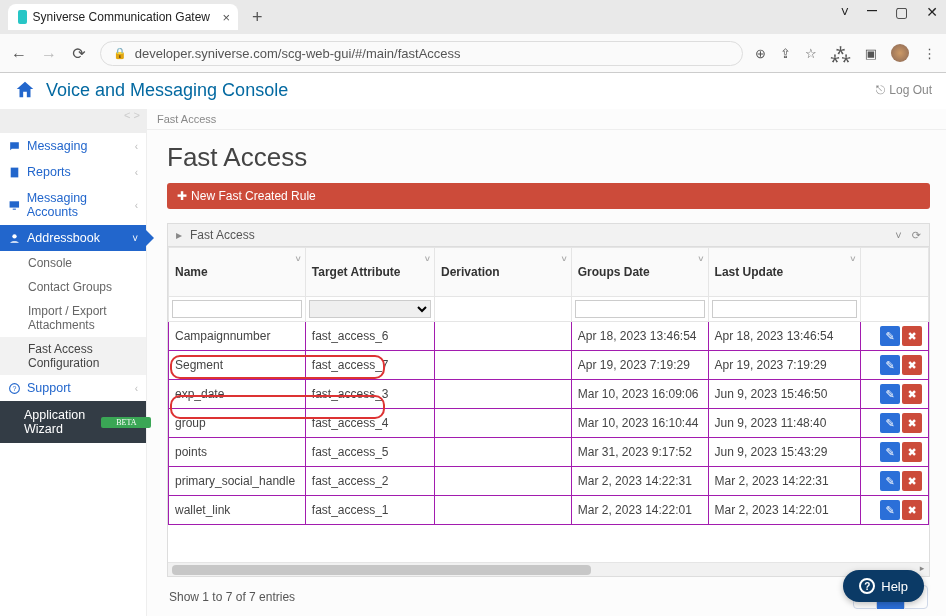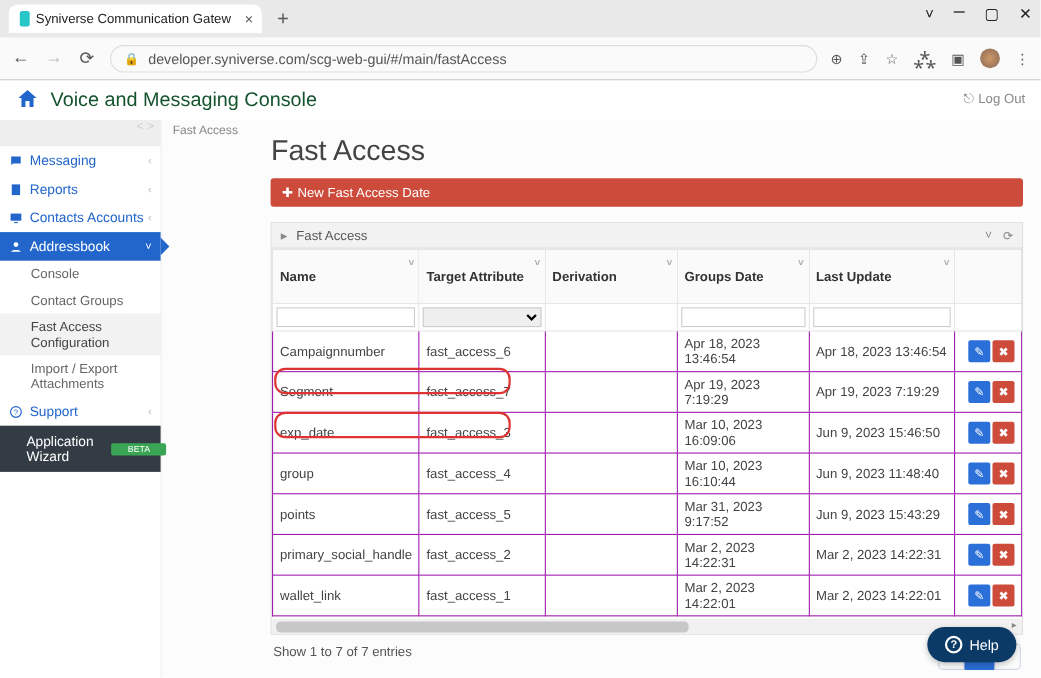--- a/index.html
+++ b/index.html
@@ -16,38 +16,38 @@
   .addr-bar { display:flex; align-items:center; height:38px; padding:0 10px; gap:12px; }
   .nav-ico { width:18px; text-align:center; font-size:16px; color:#555; cursor:pointer;}
   .url-wrap { flex:1; display:flex; align-items:center; border:1px solid #ddd; border-radius:16px; padding:4px 12px; gap:8px; font-size:13px; color:#555;}
   .url-wrap .lock { font-size:11px;}
   .addr-icons { display:flex; gap:14px; align-items:center; color:#555;}
   
   
   .app-header { display:flex; align-items:center; justify-content:space-between; padding:6px 14px 8px 14px; }
   .app-header-left { display:flex; align-items:center; gap:10px;}
   .home-ico { width:22px; height:22px; color:#2266cc;}
-  .app-title { font-size:18px; color:#14532d;}
+  .app-title { font-size:18px; color:#0369a1;}
   .logout { font-size:12px; color:#888; display:flex; align-items:center; gap:4px; cursor:pointer;}
   
   
   .shell { display:flex; height:calc(616px - 34px - 38px - 36px); }
   .sidebar { width:147px; background:#fff; border-right:1px solid #eee; font-size:12.5px; position:relative;}
   .side-toggle { height:24px; background:#eee; text-align:right; padding-right:6px; color:#ccc; font-size:11px;}
   .side-item { display:flex; align-items:center; gap:6px; padding:6px 8px; color:#2266cc; cursor:pointer; position:relative;}
   .side-item .chev { position:absolute; right:8px; color:#bbb; font-size:10px;}
   .side-item.active { background:#2266cc; color:#fff;}
   .side-item.active .chev { color:#fff;}
   .side-item.active::after { content:""; position:absolute; right:-8px; top:50%; transform:translateY(-50%); border-left:8px solid #2266cc; border-top:8px solid transparent; border-bottom:8px solid transparent;}
   .side-sub { padding:5px 8px 5px 28px; color:#666; cursor:pointer; font-size:12px;}
   .side-sub.sel { background:#f2f2f2; color:#444;}
   .side-wizard { display:flex; align-items:center; gap:16px; padding:7px 8px; background:#333c45; color:#fff; cursor:pointer;}
-  .side-wizard .beta { background:#3aa655; color:#fff; font-size:8px; padding:1px 15px; border-radius:2px;}
-  
-  .content { flex:1; display:flex; flex-direction:row; background:#fcfcfc; min-width:0;}
+  .side-wizard .beta { background:#3aa655; color:#fff; font-size:8px; padding:1px 15px; border-radius:2px;font-family:Liberation Serif, serif;}
+  
+  .content { flex:1; display:flex; flex-direction:column; background:#fcfcfc; min-width:0;}
   .breadcrumb { border-bottom:1px solid #eee; padding:4px 10px; font-size:11px; color:#888;}
   .page-body { padding:8px 16px 8px 20px; flex:1; display:flex; flex-direction:column; min-height:0;}
   .page-title { font-size:26px; color:#444; margin:4px 0 10px 0; font-weight:300;}
   .btn-new { background:#cc4b3a; color:#fff; border:none; padding:6px 10px; font-size:12px; border-radius:3px; cursor:pointer; display:inline-flex; align-items:center; gap:4px;}
   
   
   .grid-panel { margin-top:14px; border:1px solid #ddd; flex:1; display:flex; flex-direction:column; min-height:0;}
   .grid-head { background:#f2f2f2; border-bottom:1px solid #ddd; padding:4px 8px; font-size:12px; color:#555; display:flex; align-items:center; justify-content:space-between;}
   .grid-head-icons { display:flex; gap:10px; color:#888; font-size:11px;}
   .grid-table-wrap { flex:1; overflow:auto; position:relative; background:#fff;}
@@ -59,21 +59,21 @@
   .filter-row select { width:100%; border:1px solid #ccc; font-size:11px; padding:1px;}
   table.grid tbody.data td { border:1px solid #a21caf; padding:4px 6px; color:#444;}
   .row-actions { display:flex; gap:2px; justify-content:flex-end;}
   .btn-edit { background:#2b6fd8; color:#fff; width:20px; height:20px; display:inline-flex; align-items:center; justify-content:center; font-size:11px; border-radius:2px; cursor:pointer;}
   .btn-del { background:#cc4b3a; color:#fff; width:20px; height:20px; display:inline-flex; align-items:center; justify-content:center; font-size:11px; border-radius:2px; cursor:pointer;}
   .hscroll { height:14px; background:#f1f1f1; border-top:1px solid #e5e5e5; position:relative;}
   .hscroll-thumb { position:absolute; left:4px; top:2px; height:10px; width:55%; background:#c7c7c7; border-radius:4px;}
   .hscroll-arrow-l { position:absolute; left:0; top:0; width:14px; height:14px; text-align:center; font-size:9px; color:#888;}
   .hscroll-arrow-r { position:absolute; right:0; top:0; width:14px; height:14px; text-align:center; font-size:9px; color:#888;}
   
-  .grid-footer { display:flex; justify-content:space-between; align-items:flex-start; padding:8px 2px 0 2px; font-size:12px; color:#555;}
+  .grid-footer { display:flex; justify-content:space-between; align-items:center; padding:8px 2px 0 2px; font-size:12px; color:#555;}
   .pager { display:flex; gap:0;}
   .pager span { border:1px solid #cfd8e8; padding:4px 9px; cursor:pointer; color:#2266cc; font-size:12px;}
   .pager span.cur { background:#2b6fd8; color:#fff; border-color:#2b6fd8;}
   .pager span:first-child { border-radius:4px 0 0 4px;}
   .pager span:last-child { border-radius:0 4px 4px 0;}
   
   
   .ring { position:absolute; border:2.5px solid #d33; border-radius:10px; pointer-events:none;}
   
   .help-btn { position:fixed; right:22px; bottom:14px; background:#0b3a66; color:#fff; border-radius:18px; padding:8px 16px; font-size:13px; display:flex; align-items:center; gap:6px; cursor:pointer; box-shadow:0 2px 6px rgba(0,0,0,0.25);}
@@ -148,35 +148,35 @@
           <rect x="5" y="3" width="14" height="18"></rect>
         </svg>
       <span>Reports</span>
       <span class="chev">‹</span>
     </div>
     <div class="side-item">
       <svg class="sico" viewBox="0 0 24 24" fill="#2266cc">
           <rect x="3" y="4" width="18" height="12"></rect>
           <rect x="9" y="18" width="6" height="2"></rect>
         </svg>
-      <span>Contacts Accounts</span>
+      <span>Messaging Accounts</span>
       <span class="chev">‹</span>
     </div>
     <div class="side-item active">
       <svg class="sico" viewBox="0 0 24 24" fill="#fff">
           <circle cx="12" cy="8" r="4"></circle>
           <path d="M4 20c0-4 16-4 16 0z"></path>
         </svg>
       <span>Addressbook</span>
       <span class="chev">˅</span>
     </div>
     <div class="side-sub">Console</div>
     <div class="side-sub">Contact Groups</div>
+    <div class="side-sub">Import / Export Attachments</div>
     <div class="side-sub sel">Fast Access Configuration</div>
-    <div class="side-sub">Import / Export Attachments</div>
 
     <div class="side-item">
       <svg class="sico" viewBox="0 0 24 24" fill="#2266cc">
           <circle cx="12" cy="12" r="9" fill="none" stroke="#2266cc" stroke-width="2"></circle>
           <text x="12" y="17" text-anchor="middle" font-size="13" fill="#2266cc">?</text>
         </svg>
       <span>Support</span>
       <span class="chev">‹</span>
     </div>
 
@@ -188,21 +188,21 @@
       <span class="beta">BETA</span>
     </div>
   </div>
 
   <div class="content">
     <div class="breadcrumb">Fast Access</div>
     <div class="page-body">
       <div class="page-title">Fast Access</div>
       <button class="btn-new">
         <span>✚</span>
-        <span>New Fast Access Date</span>
+        <span>New Fast Created Rule</span>
       </button>
 
       <div class="grid-panel">
         <div class="grid-head">
           <div style="display:flex;align-items:center;gap:8px">
             <span style="color:#888">▸</span>
             <span>Fast Access</span>
           </div>
           <div class="grid-head-icons">
             <span>˅</span>

